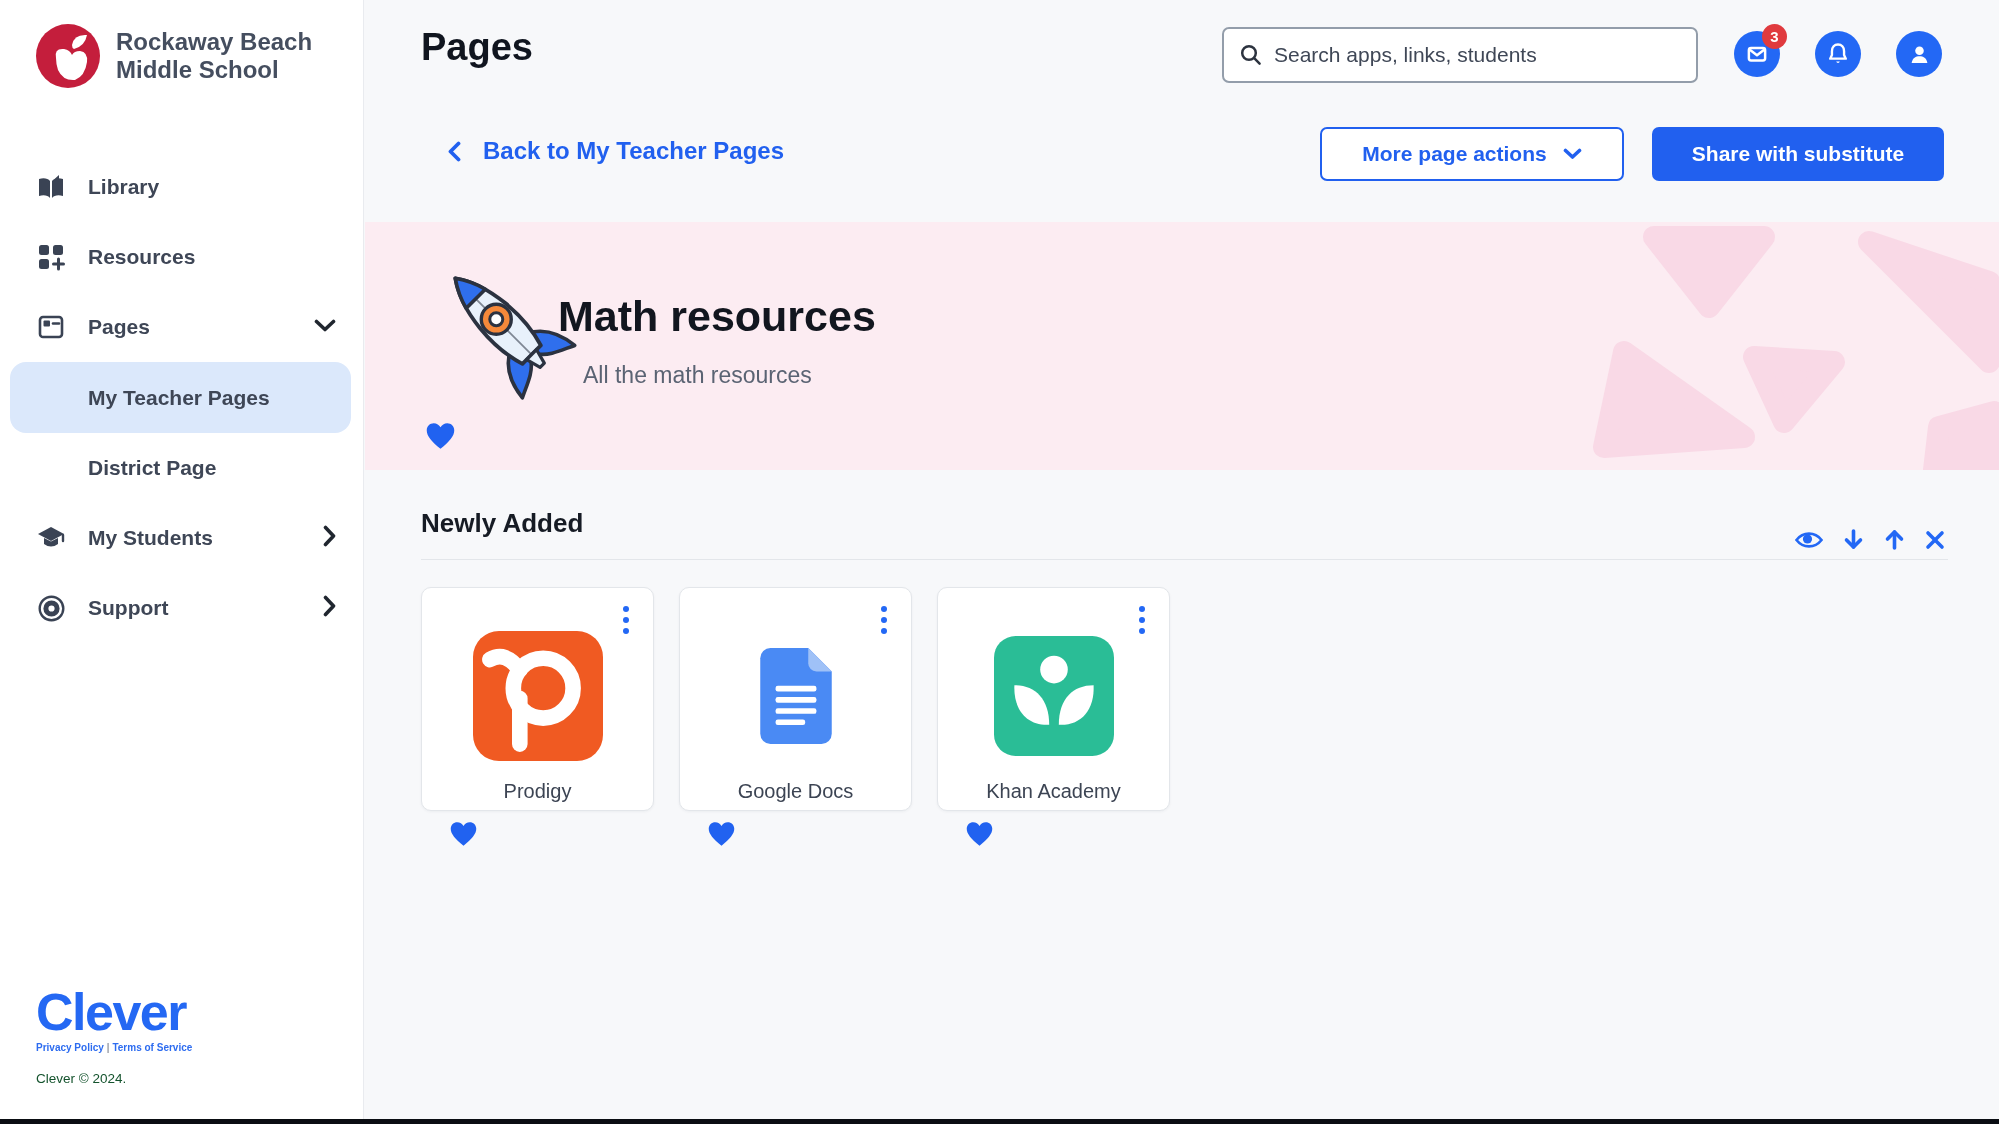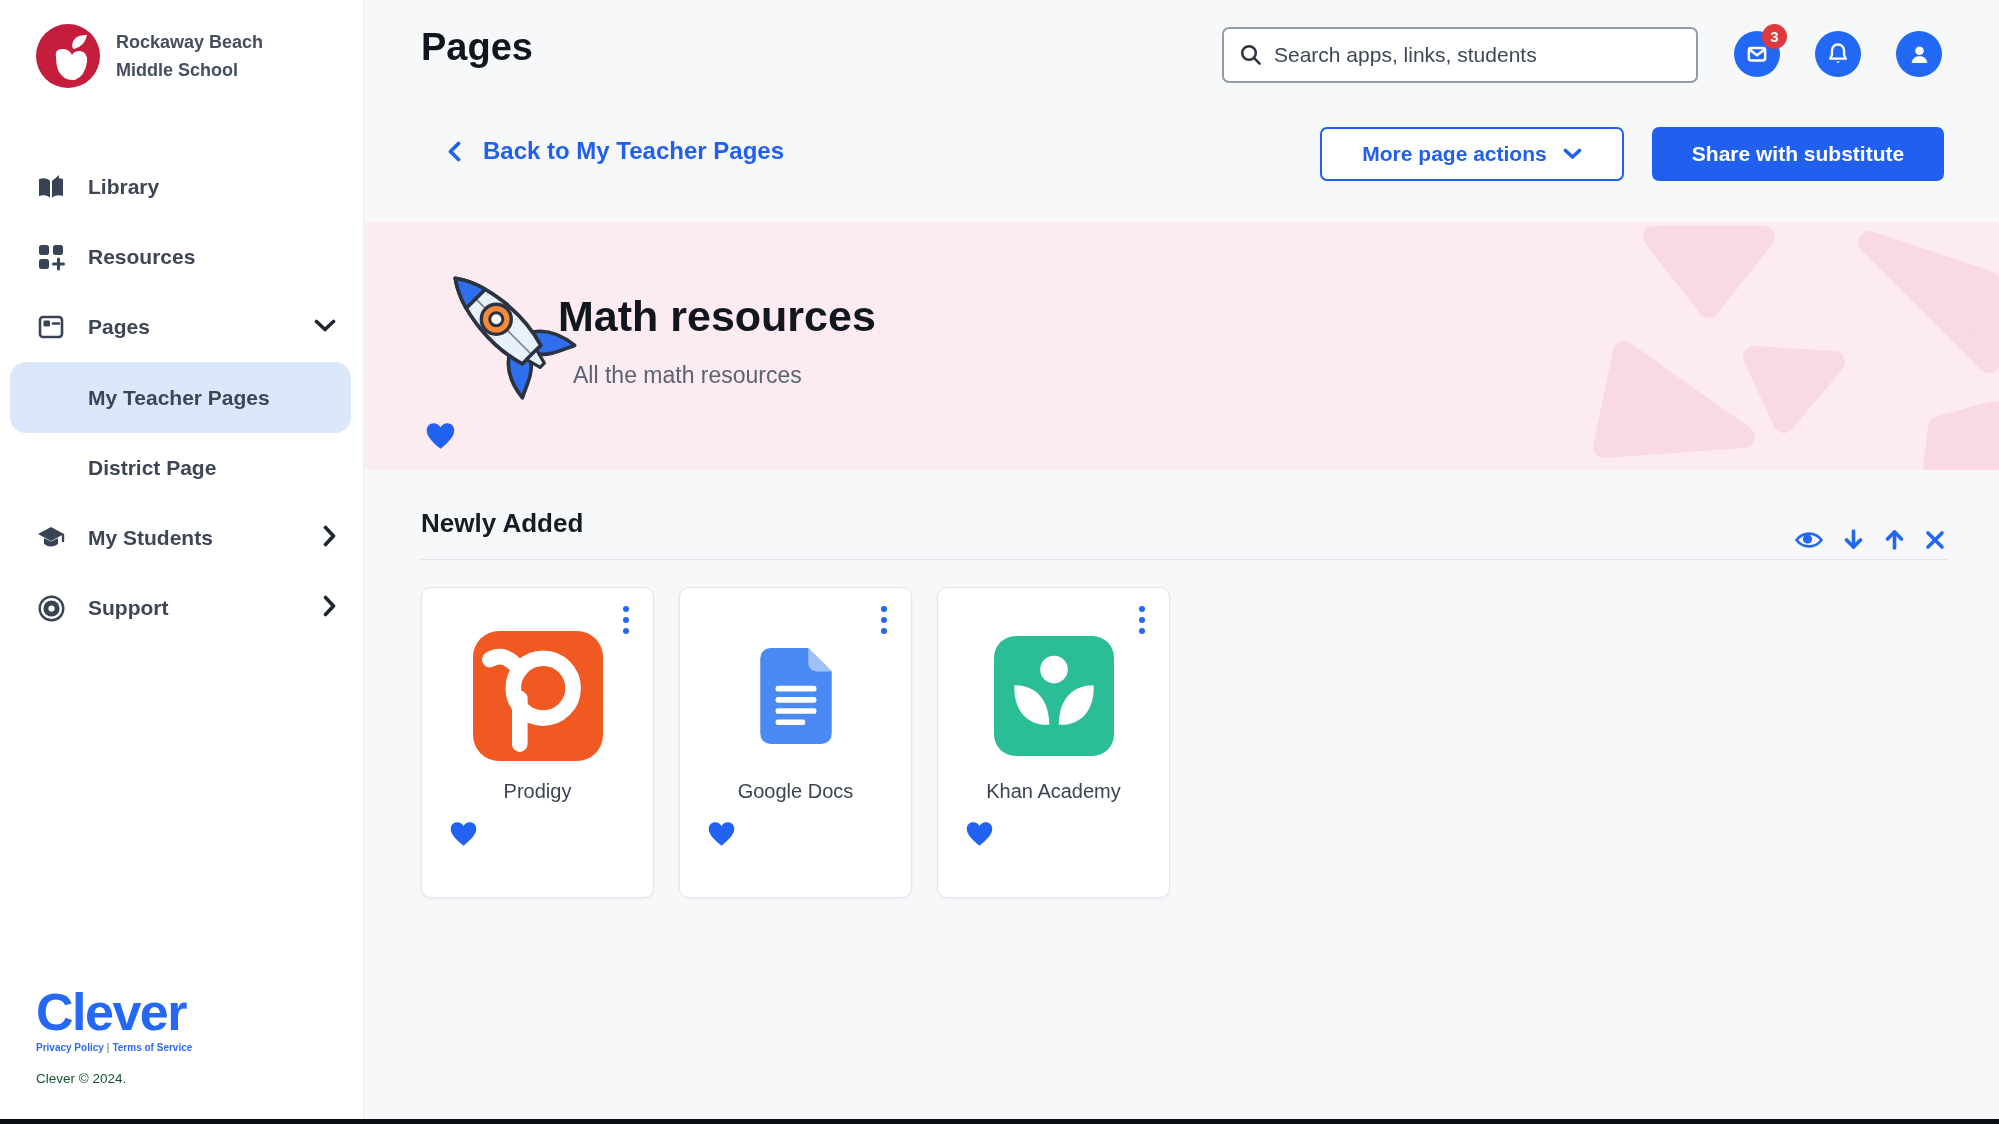--- a/index.html
+++ b/index.html
@@ -4,21 +4,21 @@
 <style>
   * { margin:0; padding:0; box-sizing:border-box; }
   html,body { width:1999px; height:1124px; overflow:hidden; }
   body { font-family:"Liberation Sans","DejaVu Sans",sans-serif; background:#f7f8fa; }
   .app { position:relative; width:1999px; height:1124px; background:#f7f8fa; }
 
   
   .sidebar { position:absolute; left:0; top:0; width:364px; height:1124px; background:#ffffff; border-right:1px solid #e9ebef; z-index:2; }
   .school { display:flex; align-items:center; gap:16px; padding:24px 20px 0 36px; }
   .school-logo { width:64px; height:64px; flex:0 0 64px; }
-  .school-name { font-size:18px; font-weight:600; color:#454e5f; line-height:28px; }
+  .school-name { font-size:24px; font-weight:600; color:#454e5f; line-height:28px; }
   .nav { position:absolute; left:0; top:152px; width:364px; }
   .nav-item { display:flex; align-items:center; height:70px; padding-left:36px; cursor:pointer; position:relative; }
   .nav-item .ic { width:30px; display:flex; justify-content:center; }
   .nav-item .lbl { margin-left:22px; font-size:21px; font-weight:600; color:#3e4656; }
   .nav-sub { display:flex; align-items:center; height:70px; padding-left:88px; font-size:21px; font-weight:600; color:#3e4656; cursor:pointer; }
   .nav-sub.active { background:#dbe8fb; border-radius:16px; margin:0 13px 0 10px; padding-left:78px; height:71px; }
   .chev { position:absolute; right:28px; top:50%; transform:translateY(-50%); }
   .side-footer { position:absolute; left:36px; bottom:38px; }
   .clever-logo { font-size:52px; font-weight:800; letter-spacing:-1.5px; color:#2468f3; line-height:44px; }
   .side-links { margin-top:8px; font-size:10px; font-weight:700; }
@@ -40,32 +40,32 @@
 
   .back-link { position:absolute; left:83px; top:137px; display:flex; align-items:center; gap:22px; color:#2160ef; font-size:24px; font-weight:700; cursor:pointer; }
   .btn-outline { position:absolute; left:955px; top:127px; width:304px; height:54px; background:#fff; border:2px solid #2160ef; border-radius:7px; color:#2160ef; font-size:21px; font-weight:600; display:flex; align-items:center; justify-content:center; gap:16px; cursor:pointer; }
   .btn-solid { position:absolute; left:1287px; top:127px; width:292px; height:54px; background:#2160ef; border:none; border-radius:7px; color:#ffffff; font-size:21px; font-weight:600; display:flex; align-items:center; justify-content:center; cursor:pointer; }
 
   
   .banner { position:absolute; left:0; top:222px; right:0; height:248px; background:#fcecf2; overflow:hidden; }
   .banner-deco { position:absolute; right:0; top:0; height:248px; }
   .rocket { position:absolute; left:42px; top:12px; }
   .banner-title { position:absolute; left:193px; top:70px; font-size:43px; font-weight:700; color:#12161f; }
-  .banner-sub { position:absolute; left:208px; top:140px; font-size:23px; color:#5a6373; }
+  .banner-sub { position:absolute; left:218px; top:140px; font-size:23px; color:#5a6373; }
   .banner-heart { position:absolute; left:60px; top:200px; cursor:pointer; }
 
   
   .section-title { position:absolute; left:56px; top:508px; font-size:26px; font-weight:700; color:#161b24; }
   .section-icons { position:absolute; right:54px; top:528px; display:flex; align-items:center; gap:20px; }
   .section-icons .sic { cursor:pointer; display:flex; }
   .section-divider { position:absolute; left:56px; right:51px; top:559px; height:1px; background:#e3e6ea; }
 
   
   .cards { position:absolute; left:56px; top:587px; display:flex; gap:25px; }
-  .card { position:relative; width:233px; height:311px; background:#fff; border:1px solid #e3e6ea; border-radius:10px; box-shadow:0 1px 3px rgba(20,30,50,.05); }
+  .card { position:relative; width:233px; height:224px; background:#fff; border:1px solid #e3e6ea; border-radius:10px; box-shadow:0 1px 3px rgba(20,30,50,.05); }
   .kebab { position:absolute; right:20px; top:14px; display:flex; flex-direction:column; gap:5px; cursor:pointer; padding:4px; }
   .kebab i { width:6px; height:6px; border-radius:50%; background:#2368f5; }
   .app-icon { position:absolute; left:51px; top:43px; width:130px; height:130px; display:flex; align-items:center; justify-content:center; }
   .card-label { position:absolute; left:0; right:0; top:192px; text-align:center; font-size:20px; color:#3c4453; }
   .card-heart { position:absolute; left:27px; top:233px; cursor:pointer; }
 
   .bottom-bar { position:absolute; left:0; bottom:0; width:1999px; height:5px; background:#0a0d12; z-index:5; }
 </style>
 </head>
 <body>

